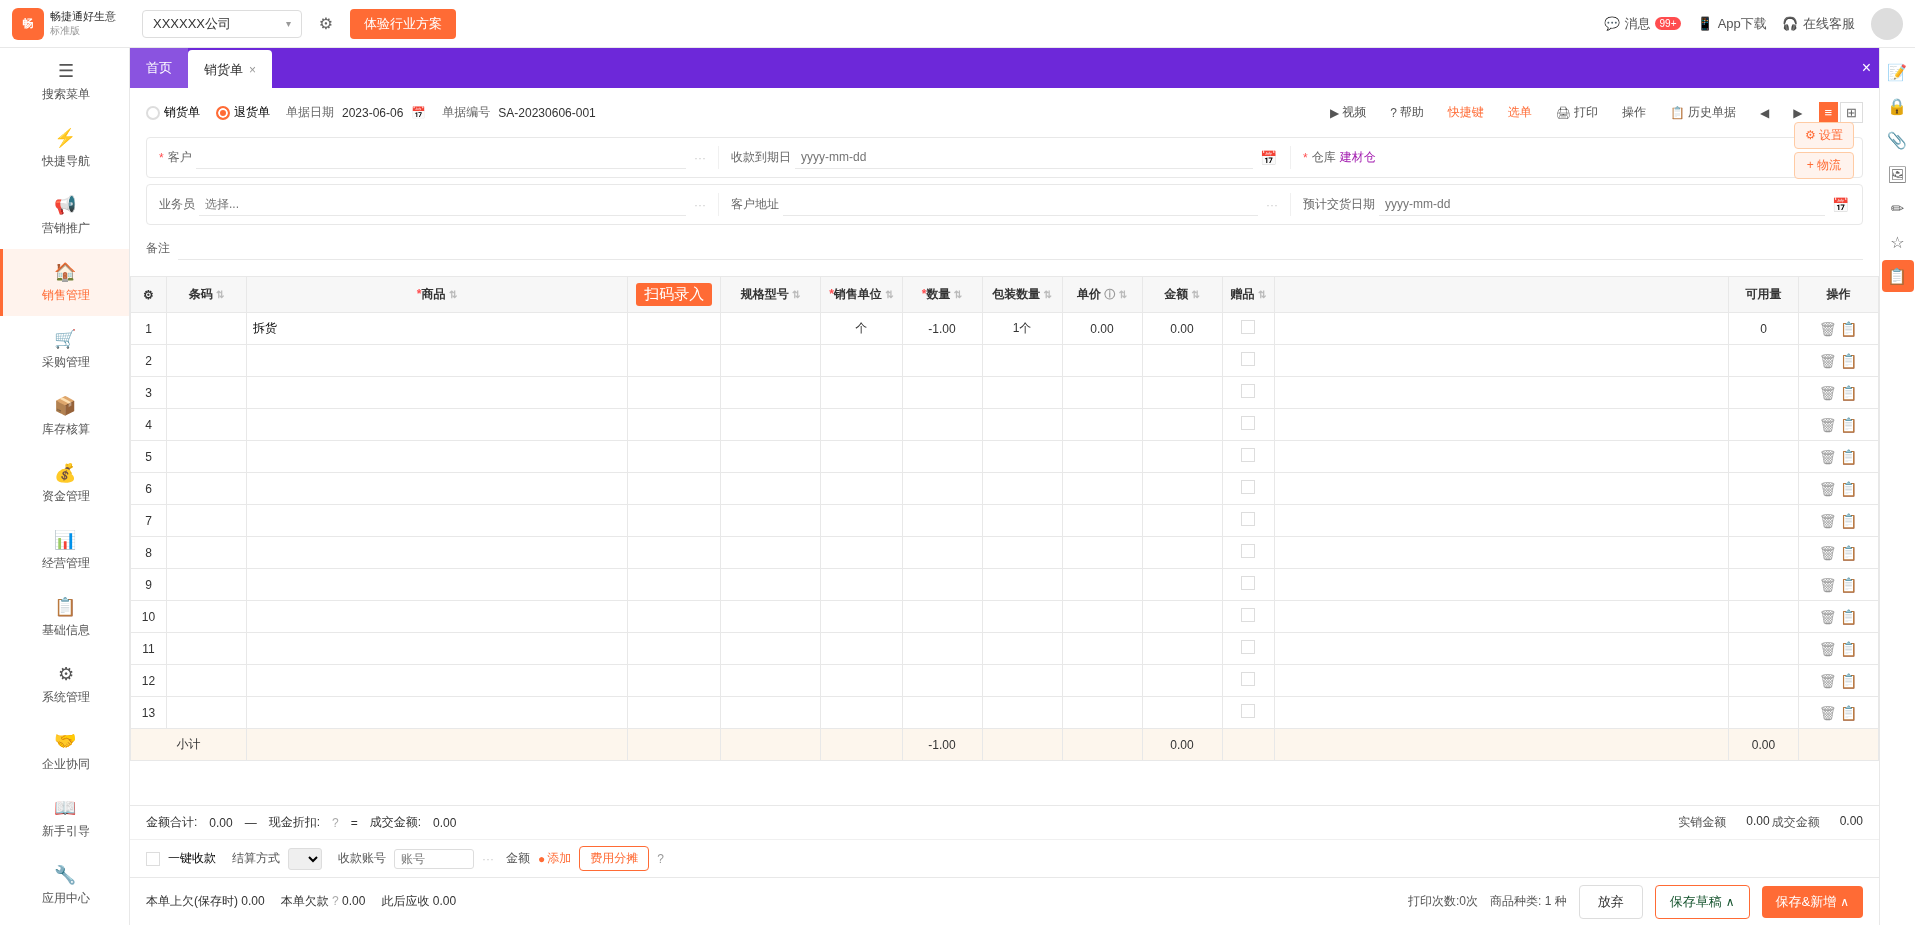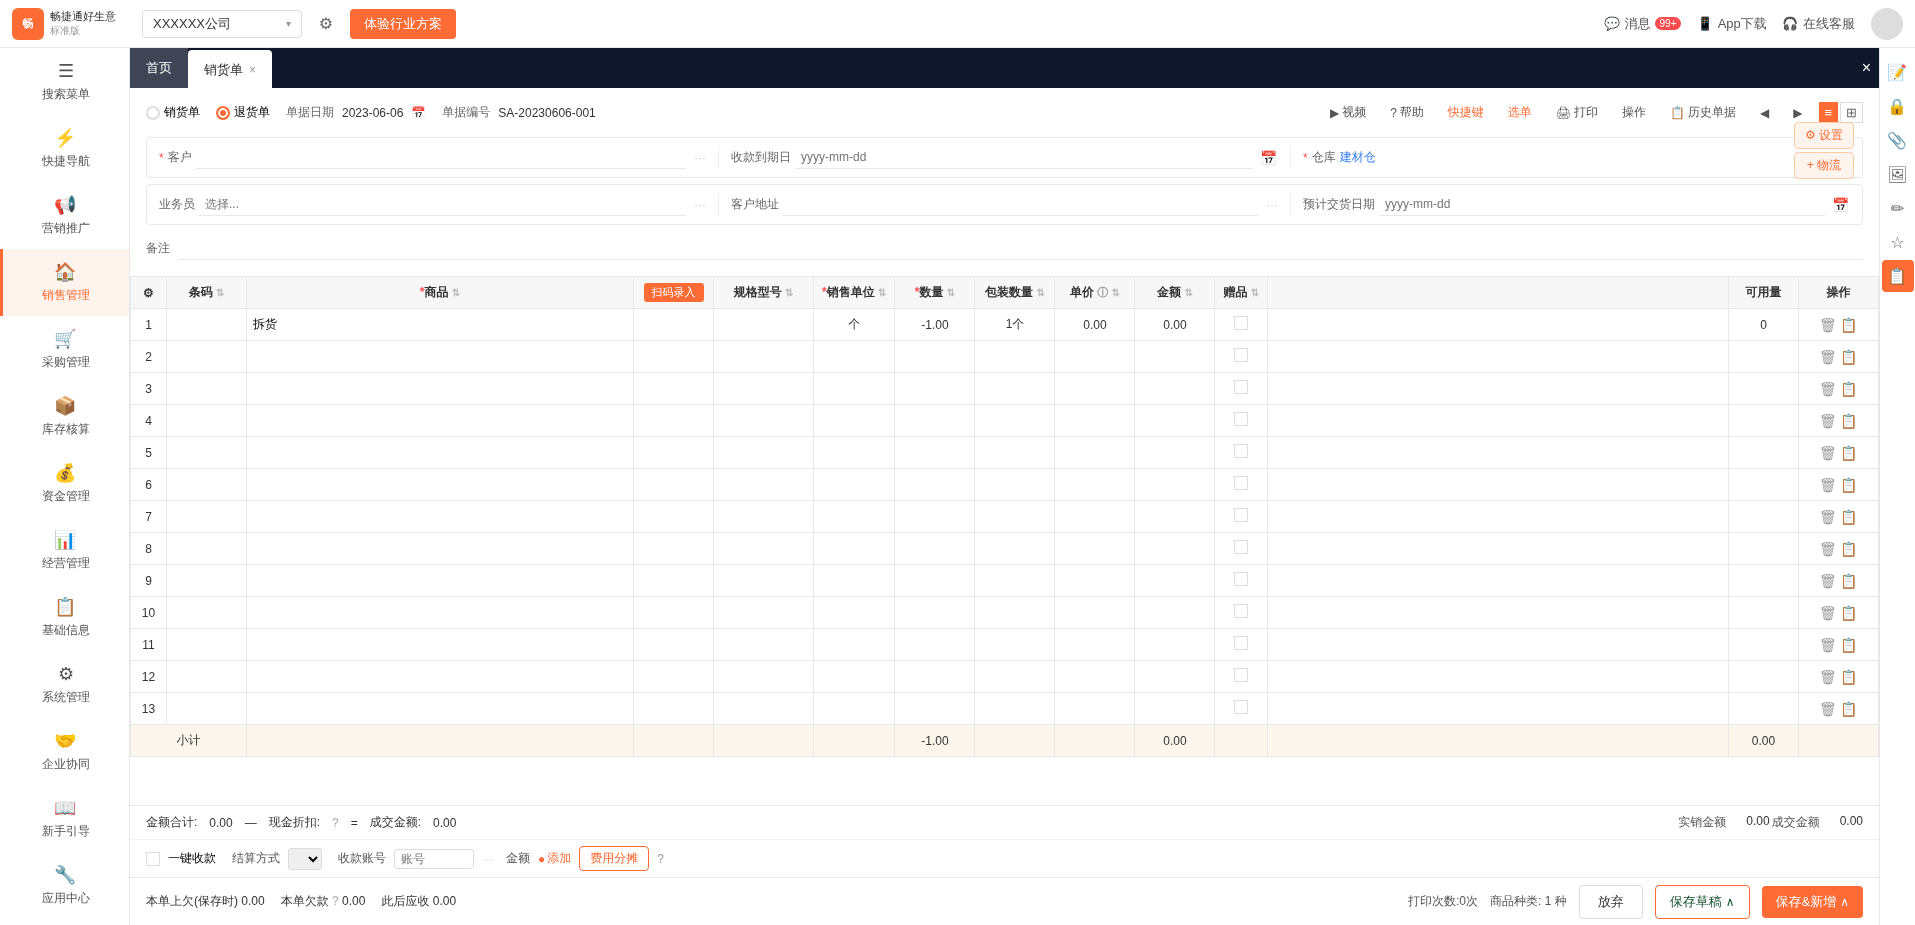--- a/index.html
+++ b/index.html
@@ -28,21 +28,21 @@
     
     .main-layout { display: flex; flex: 1; overflow: hidden; }
 
     
     .sidebar { width: 130px; background: #fff; border-right: 1px solid #e8e8e8; display: flex; flex-direction: column; flex-shrink: 0; }
     .sidebar-item { display: flex; flex-direction: column; align-items: center; padding: 12px 0; cursor: pointer; color: #555; font-size: 12px; gap: 4px; border-left: 3px solid transparent; }
     .sidebar-item.active { background: #fff3ed; color: #ff6b35; border-left-color: #ff6b35; }
     .sidebar-icon { font-size: 18px; }
 
     
-    .tab-bar { height: 40px; background: #0f172a; display: flex; align-items: center; padding: 0 0; flex-shrink: 0; }
+    .tab-bar { height: 40px; background: #6d28d9; display: flex; align-items: center; padding: 0 0; flex-shrink: 0; }
     .tab-item { height: 40px; display: flex; align-items: center; padding: 0 16px; cursor: pointer; color: rgba(255,255,255,0.8); font-size: 13px; gap: 6px; }
     .tab-item.active { background: white; color: #333; border-radius: 4px 4px 0 0; margin-top: 4px; }
     .tab-home { background: rgba(255,255,255,0.2); color: white; }
     .tab-close { color: #999; cursor: pointer; font-size: 12px; }
     .tab-close-right { margin-left: auto; margin-right: 8px; color: white; cursor: pointer; font-size: 16px; }
 
     
     .form-container { background: #fff; padding: 12px 16px; flex-shrink: 0; }
     .form-header { display: flex; align-items: center; gap: 16px; margin-bottom: 12px; }
     .radio-group { display: flex; gap: 16px; align-items: center; }
@@ -61,21 +61,21 @@
     .btn-settings { background: #fff3ed; color: #ff6b35; border: 1px solid #ffcba4; border-radius: 4px; padding: 4px 10px; cursor: pointer; font-size: 12px; }
     .btn-logistics { background: #fff3ed; color: #ff6b35; border: 1px solid #ffcba4; border-radius: 4px; padding: 4px 10px; cursor: pointer; font-size: 12px; }
 
     
     .table-container { flex: 1; overflow: auto; background: #fff; }
     .data-table { width: 100%; border-collapse: collapse; font-size: 12px; }
     .data-table th { background: #f7f7f7; border: 1px solid #e8e8e8; padding: 6px 8px; text-align: center; color: #333; white-space: nowrap; position: sticky; top: 0; z-index: 1; }
     .data-table td { border: 1px solid #e8e8e8; padding: 4px 6px; text-align: center; color: #333; height: 32px; }
     .row-num { color: #999; }
     .cell-red { color: #ff4d4f; }
-    .scan-btn { background: #ff6b35; color: white; border: none; border-radius: 3px; padding: 2px 8px; cursor: pointer; font-size: 11px; }
+    .scan-btn { background: #ff6b35; color: white; border: none; border-radius: 3px; padding: 2px 8px; cursor: pointer; font-size: 15px; }
     .th-required { color: #ff4d4f; }
     .subtotal-row td { background: #fdf6ed; font-weight: 500; }
     .col-ops { display: flex; align-items: center; justify-content: center; gap: 4px; }
     .icon-btn { border: none; background: none; cursor: pointer; color: #999; font-size: 14px; }
     .sort-icon { color: #bbb; font-size: 10px; }
     .info-icon { color: #999; font-size: 11px; }
     .checkbox-cell { width: 14px; height: 14px; border: 1px solid #ddd; display: inline-block; }
 
     
     .bottom-area { background: #fff; border-top: 1px solid #e8e8e8; flex-shrink: 0; }
@@ -293,21 +293,21 @@
             <span class="field-dots">···</span>
           </div>
           <div style="display:flex;flex:1;align-items:center;padding:0 12px;gap:4px;border-right:1px solid #f0f0f0;">
             <span style="color:#666;">收款到期日</span>
             <input class="field-input" style="flex: 1 1 0%;" placeholder="yyyy-mm-dd">
             <span class="field-calendar">📅</span>
           </div>
           <div style="display:flex;flex:1;align-items:center;padding:0 12px;gap:4px;position:relative;">
             <span style="color:#ff4d4f;">*</span>
             <span style="color:#666;">仓库</span>
-            <span style="color:#3b82f6;flex:1;">建材仓</span>
+            <span style="color:#a21caf;flex:1;">建材仓</span>
             <span class="field-dots">···</span>
             <div style="position:absolute;right:8px;top:-24px;display:flex;flex-direction:column;gap:3px;">
               <button class="btn-settings">⚙ 设置</button>
               <button class="btn-logistics">+ 物流</button>
             </div>
           </div>
         </div>
         <div style="display:flex;gap:0;border:1px solid #e8e8e8;border-radius:4px;padding:8px 0;margin-bottom:8px;">
           <div style="display:flex;flex:1;align-items:center;padding:0 12px;gap:4px;border-right:1px solid #f0f0f0;">
             <span style="color:#666;">业务员</span>

